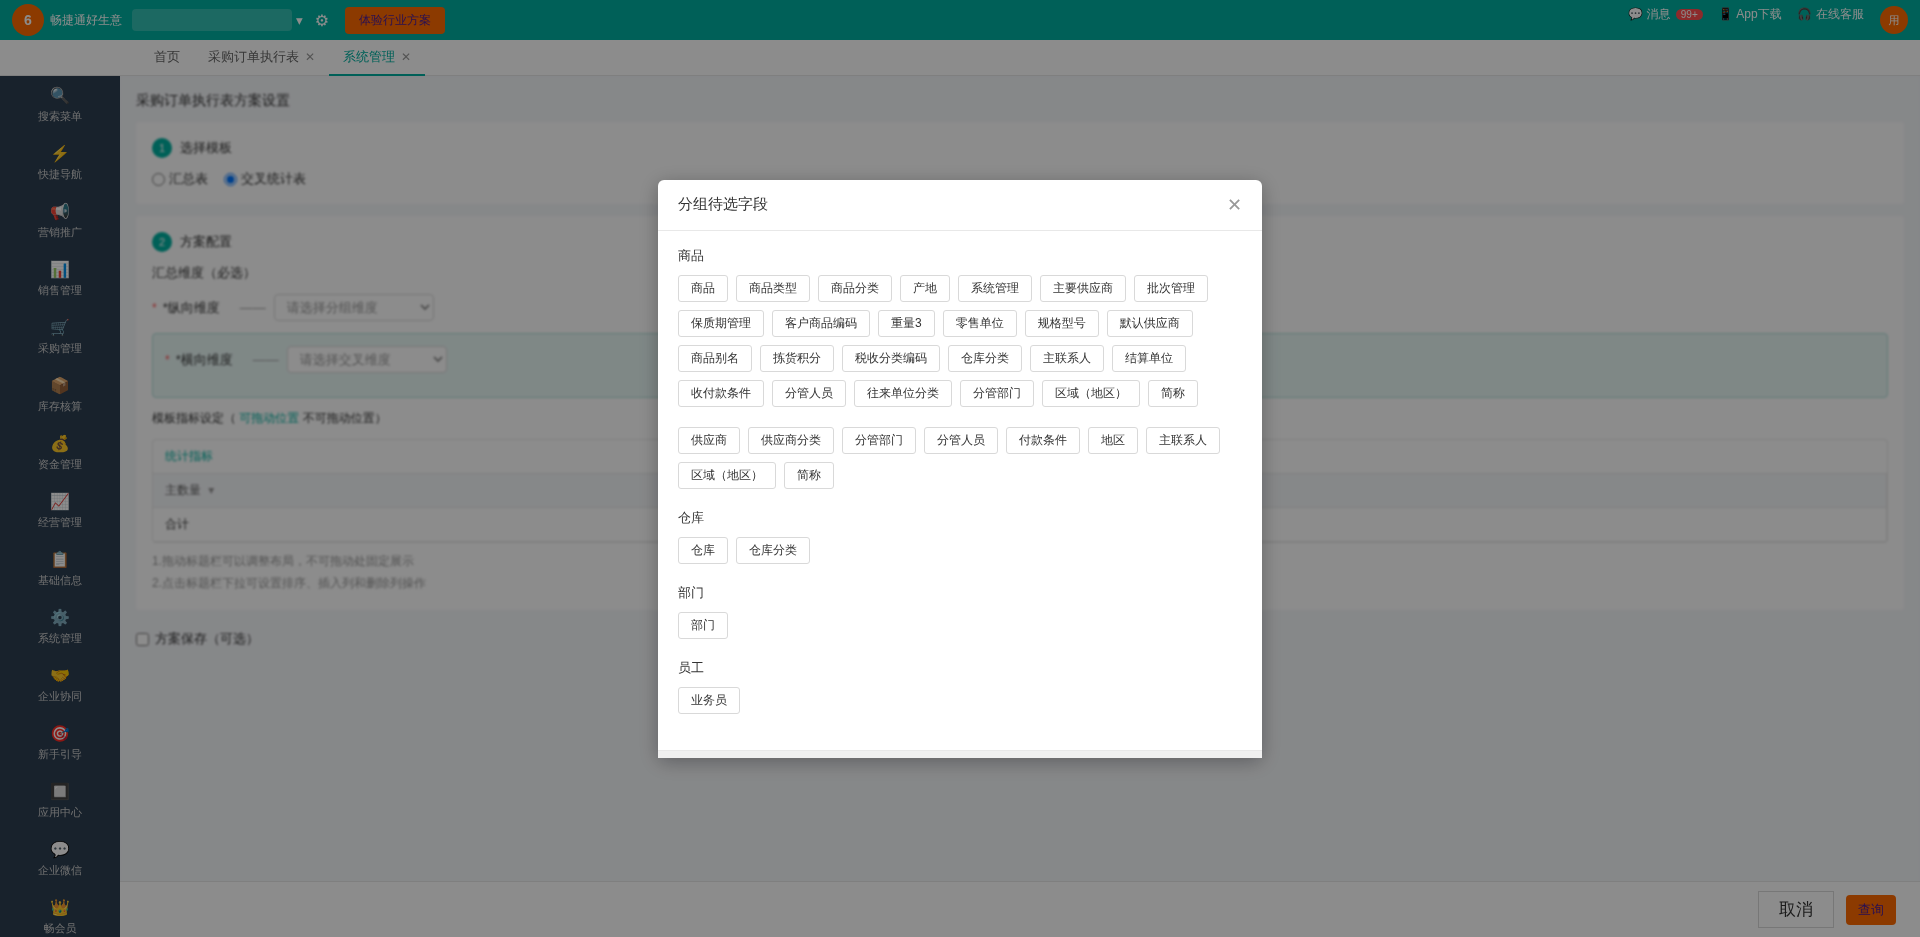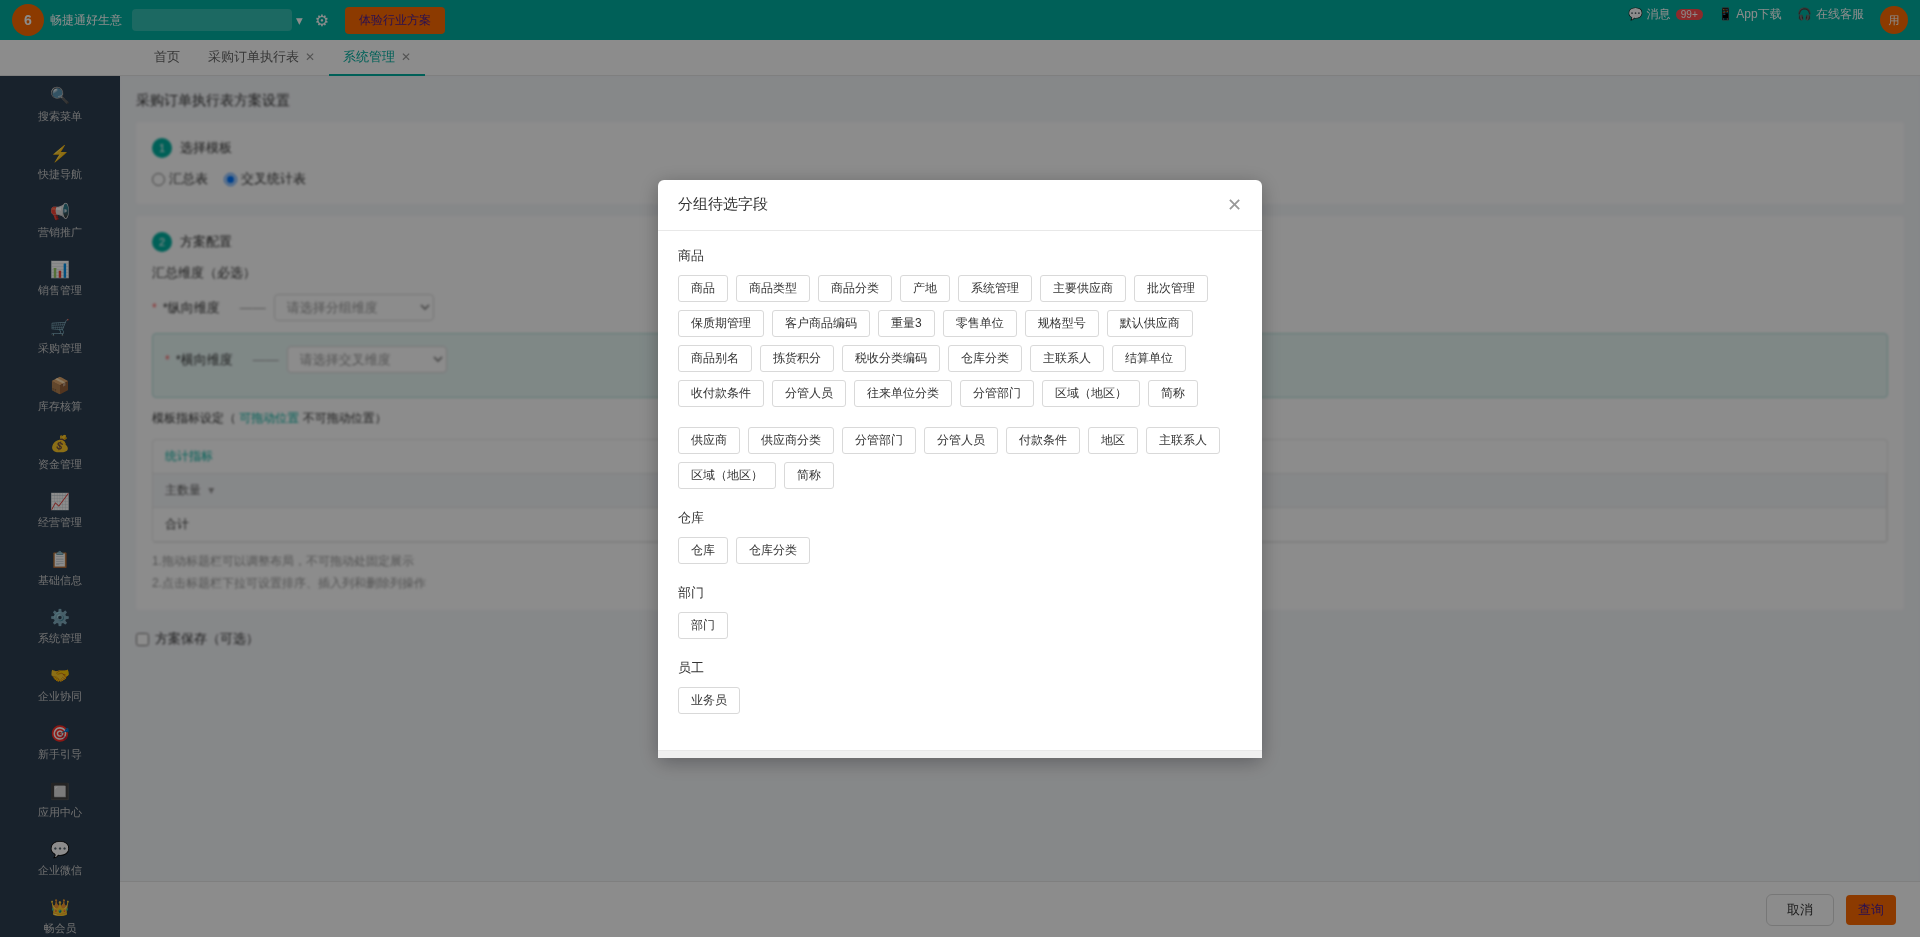--- a/index.html
+++ b/index.html
@@ -278,23 +278,23 @@
       align-items: center;
       justify-content: flex-end;
       padding: 0 24px;
       gap: 12px;
       z-index: 150;
     }
     .btn-cancel {
       border: 1px solid #d9d9d9;
       background: white;
       padding: 6px 20px;
-      border-radius: 6px;
-      cursor: pointer;
-      font-size: 13px;
+      border-radius: 0;
+      cursor: pointer;
+      font-size: 17px;
       color: #333;
     }
     .btn-confirm {
       background: #ff6a00;
       border: none;
       color: #4c1d95;
       padding: 6px 12px;
       border-radius: 4px;
       cursor: pointer;
       font-size: 13px;

